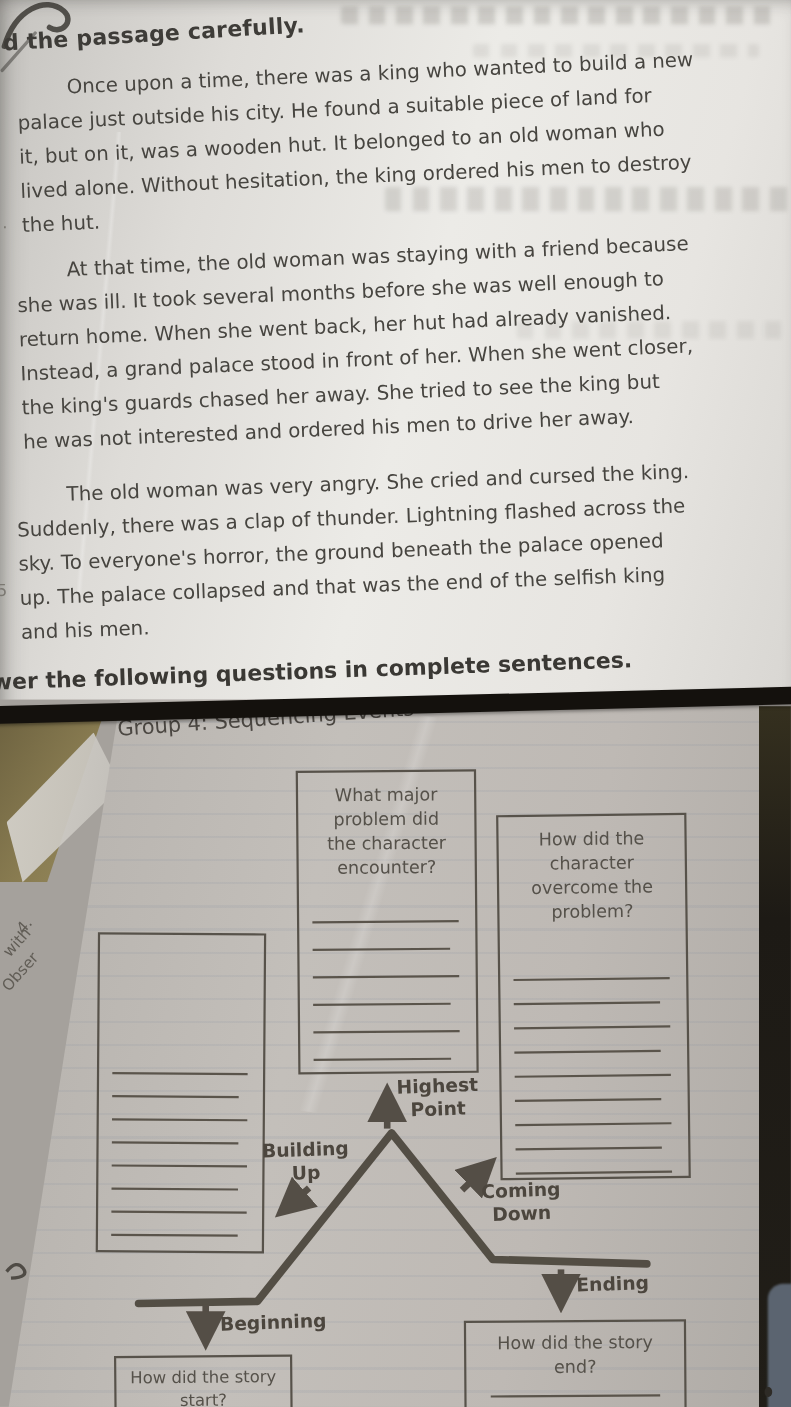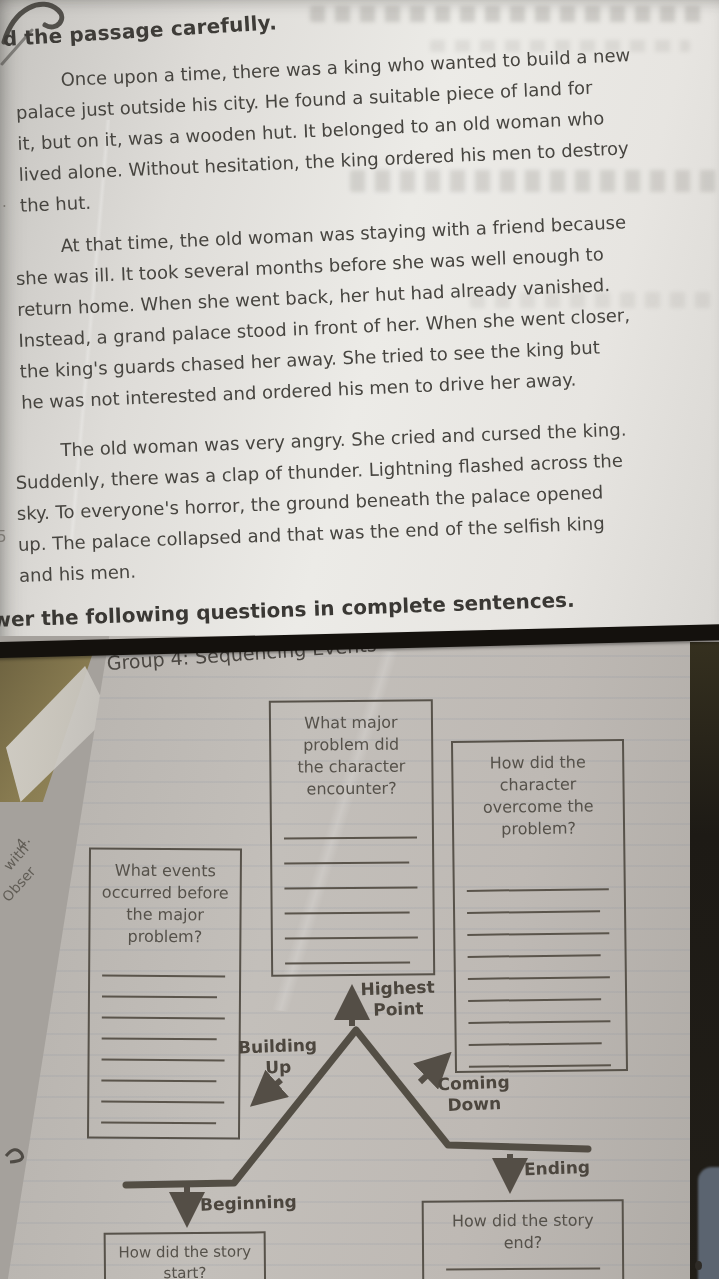--- a/index.html
+++ b/index.html
@@ -155,21 +155,20 @@
           <div class="bline"></div>
           <div class="bline"></div>
           <div class="bline"></div>
           <div class="bline"></div>
           <div class="bline"></div>
           <div class="bline"></div>
         </div>
     </div>
 
     <div class="qbox" id="box-before">
-      <div class="qtitle">What events occurred before the major problem?</div>
       <div class="qlines">
           <div class="bline"></div>
           <div class="bline"></div>
           <div class="bline"></div>
           <div class="bline"></div>
           <div class="bline"></div>
           <div class="bline"></div>
           <div class="bline"></div>
           <div class="bline"></div>
         </div>

